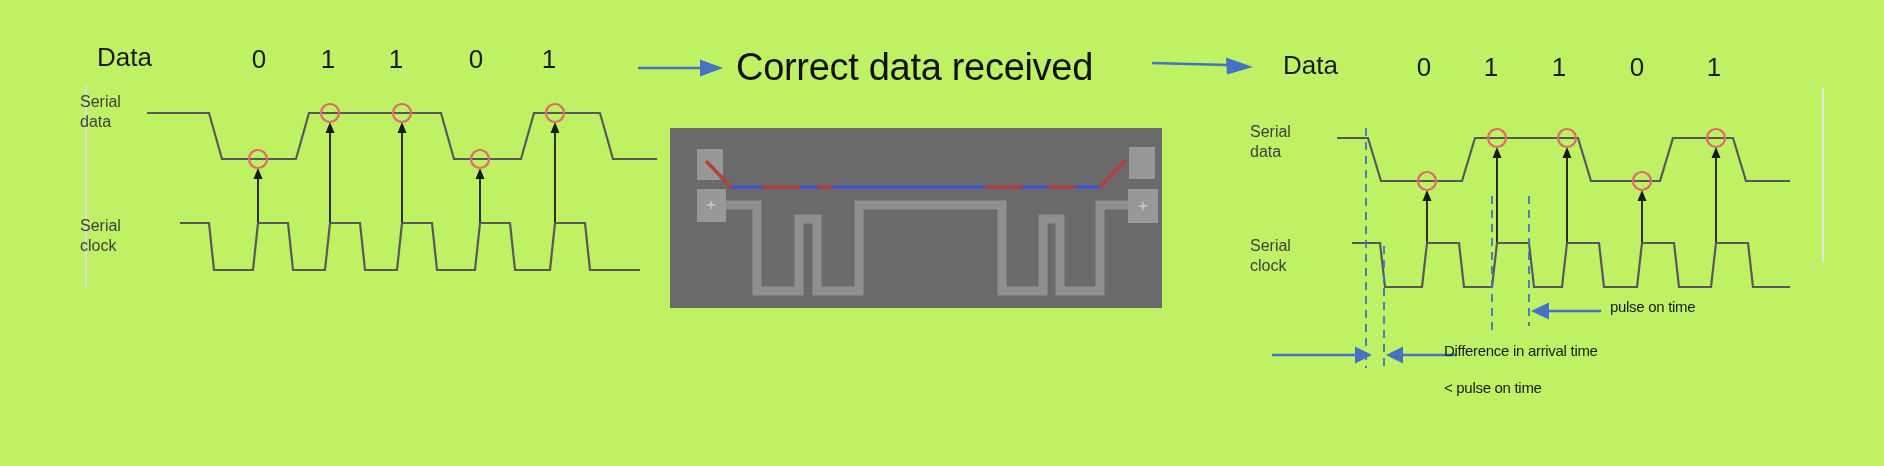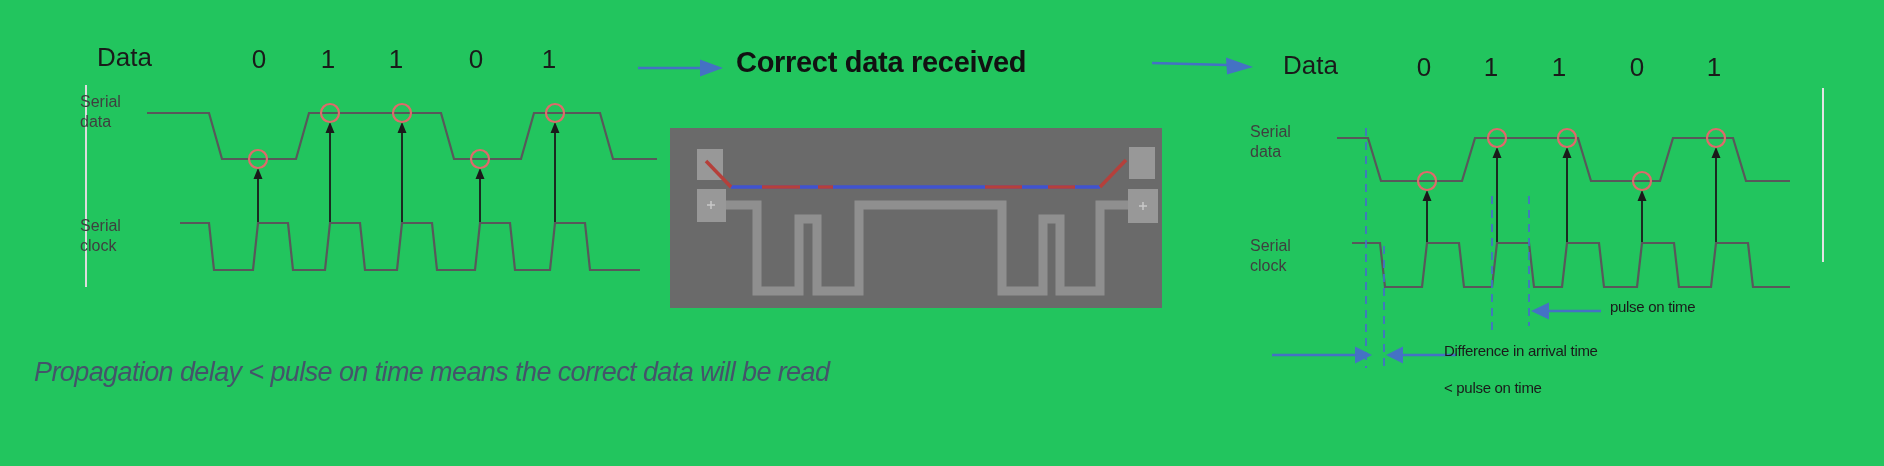--- a/index.html
+++ b/index.html
@@ -1,24 +1,24 @@
 <!DOCTYPE html>
 <html><head>
 <meta charset="utf-8">
 <style>
   html,body{margin:0;padding:0;background:#ffffff;}
   #canvas{
-    position:relative;width:1884px;height:466px;background:#22c55e;overflow:hidden;
+    position:relative;width:1884px;height:466px;background:#bef264;overflow:hidden;
     font-family:"Liberation Sans", sans-serif;
   }
   .bit{position:absolute;top:44px;font-size:26px;color:#1a1a1a;transform:translateX(-50%);}
   .bit-r{top:52px;}
   .siglabel{position:absolute;font-size:16px;line-height:20px;color:#3f3f3f;}
   .data-label{position:absolute;font-size:26px;color:#1a1a1a;}
-  .center-title{position:absolute;left:736px;top:46px;font-size:29px;color:#111111;letter-spacing:-0.3px;font-weight:bold;}
+  .center-title{position:absolute;left:736px;top:46px;font-size:38px;color:#111111;letter-spacing:-0.3px;}
   .annot{position:absolute;font-size:15px;color:#1a1a1a;letter-spacing:-0.3px;}
   .footnote{
     position:absolute;left:34px;top:357px;font-size:27px;font-style:italic;
     color:#44546a;letter-spacing:-0.6px;
   }
   svg{position:absolute;left:0;top:0;}
 </style>
 </head>
 <body>
 
@@ -175,15 +175,14 @@
   </div>
   <div class="siglabel" style="left:1250px;top:236px;">
     <div>Serial</div>
     <div>clock</div>
   </div>
 
   <div class="annot" style="left:1610px;top:298px;">pulse on time</div>
   <div class="annot" style="left:1444px;top:379px;">&lt; pulse on time</div>
   <div class="annot" style="left:1444px;top:342px;">Difference in arrival time</div>
 
-  <div class="footnote">Propagation delay &lt; pulse on time means the correct data will be read</div>
 
 </div>
 
 </body></html>

